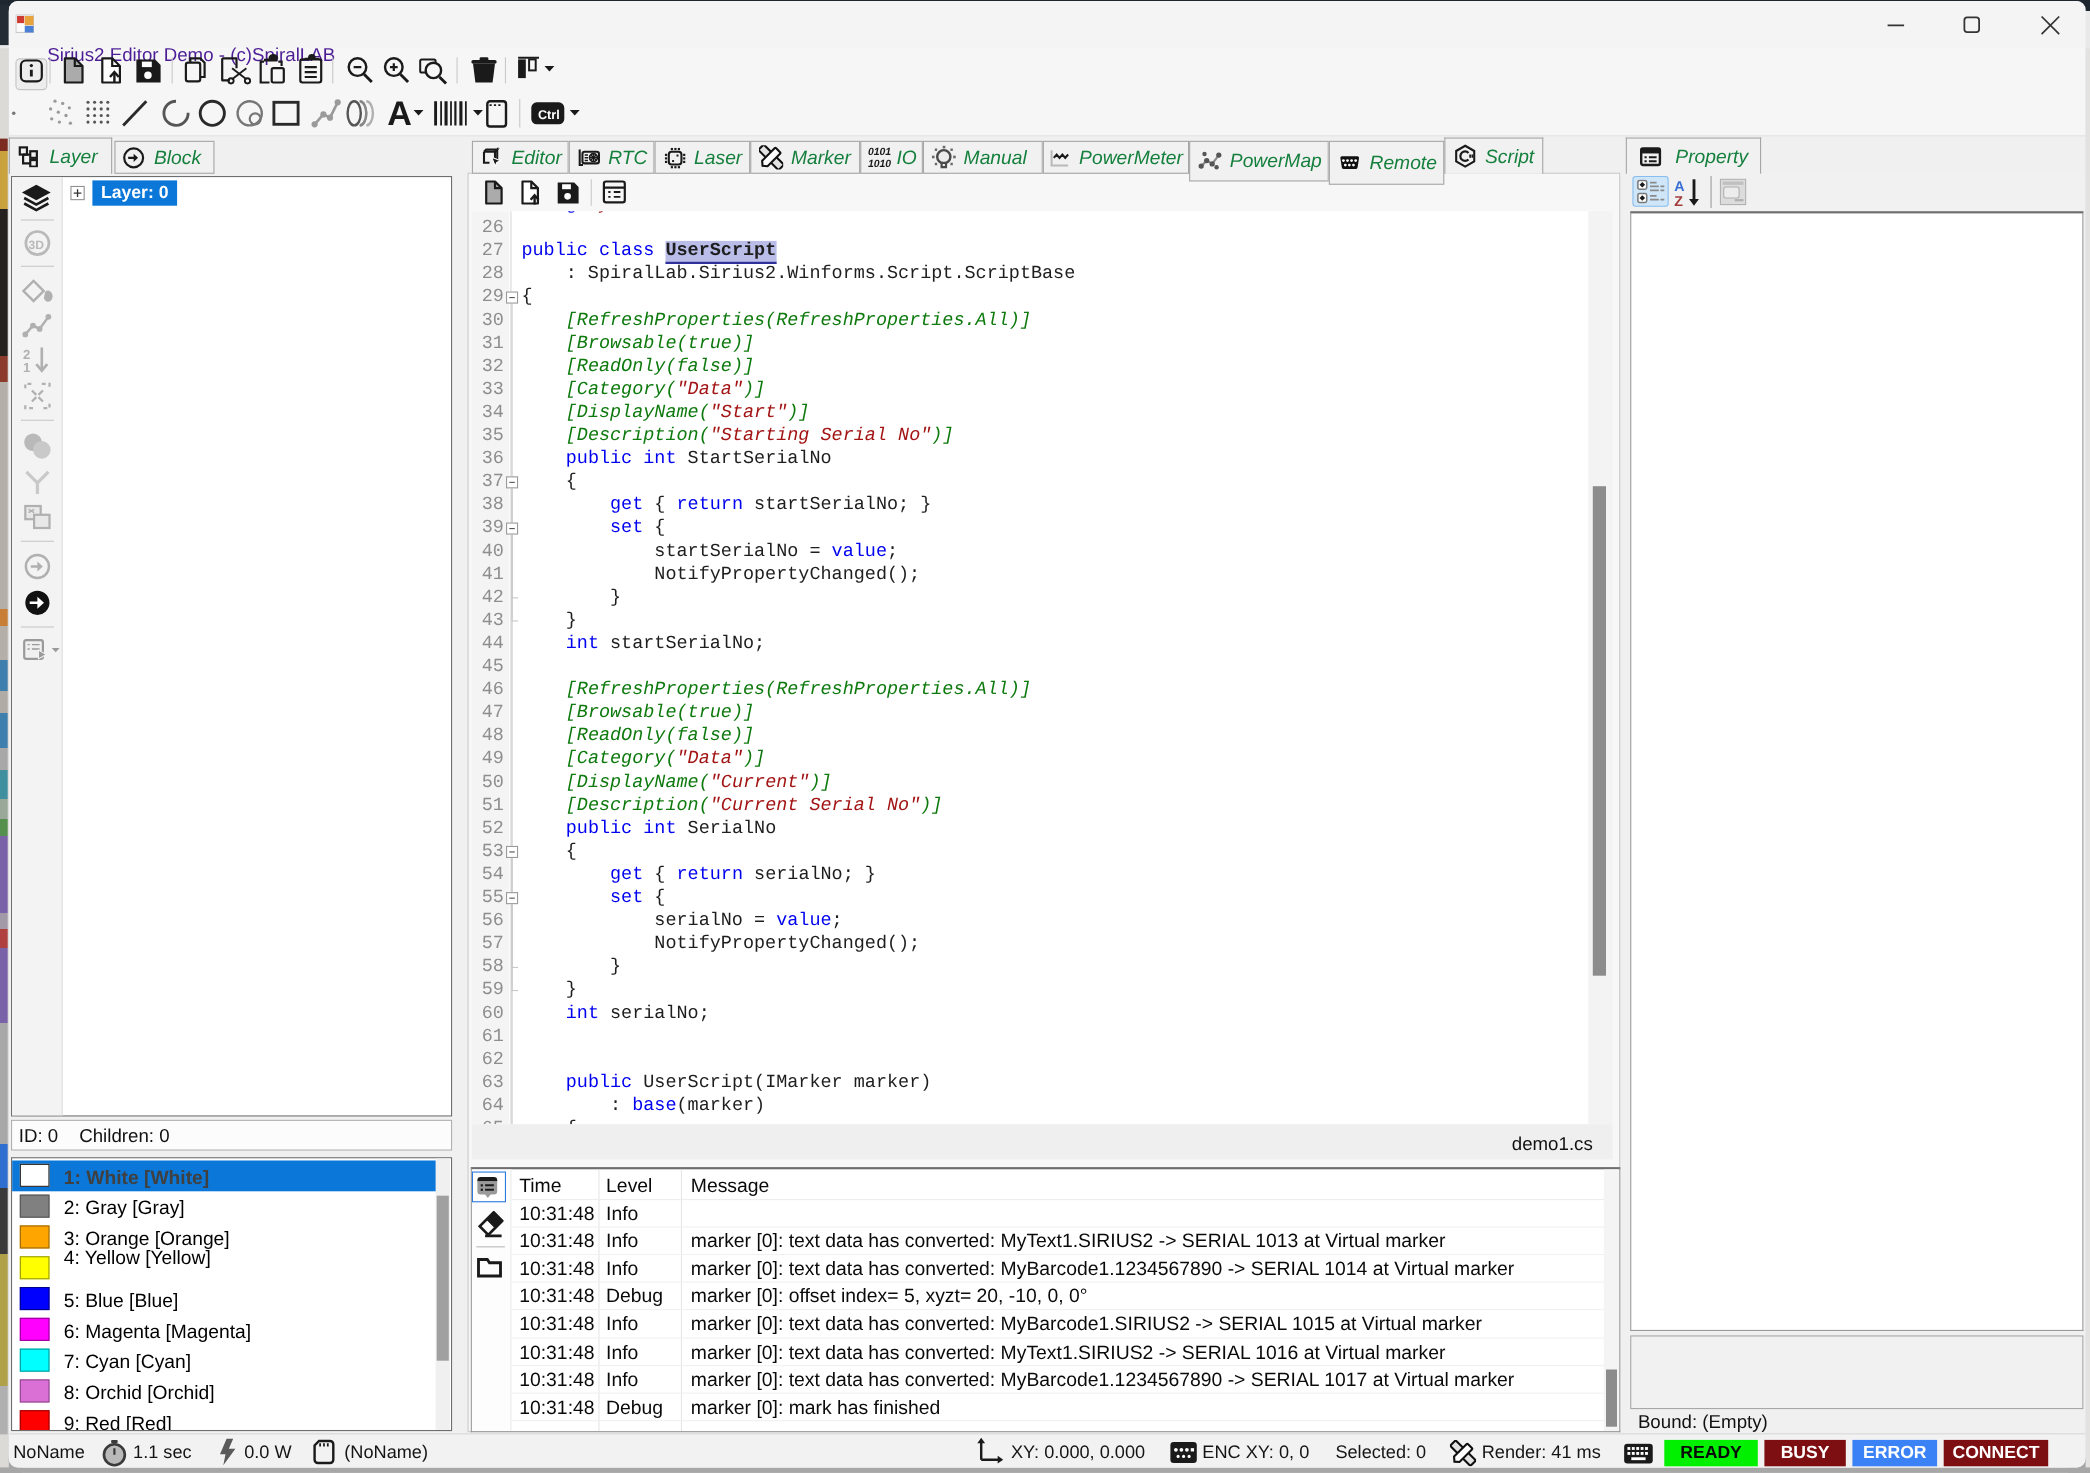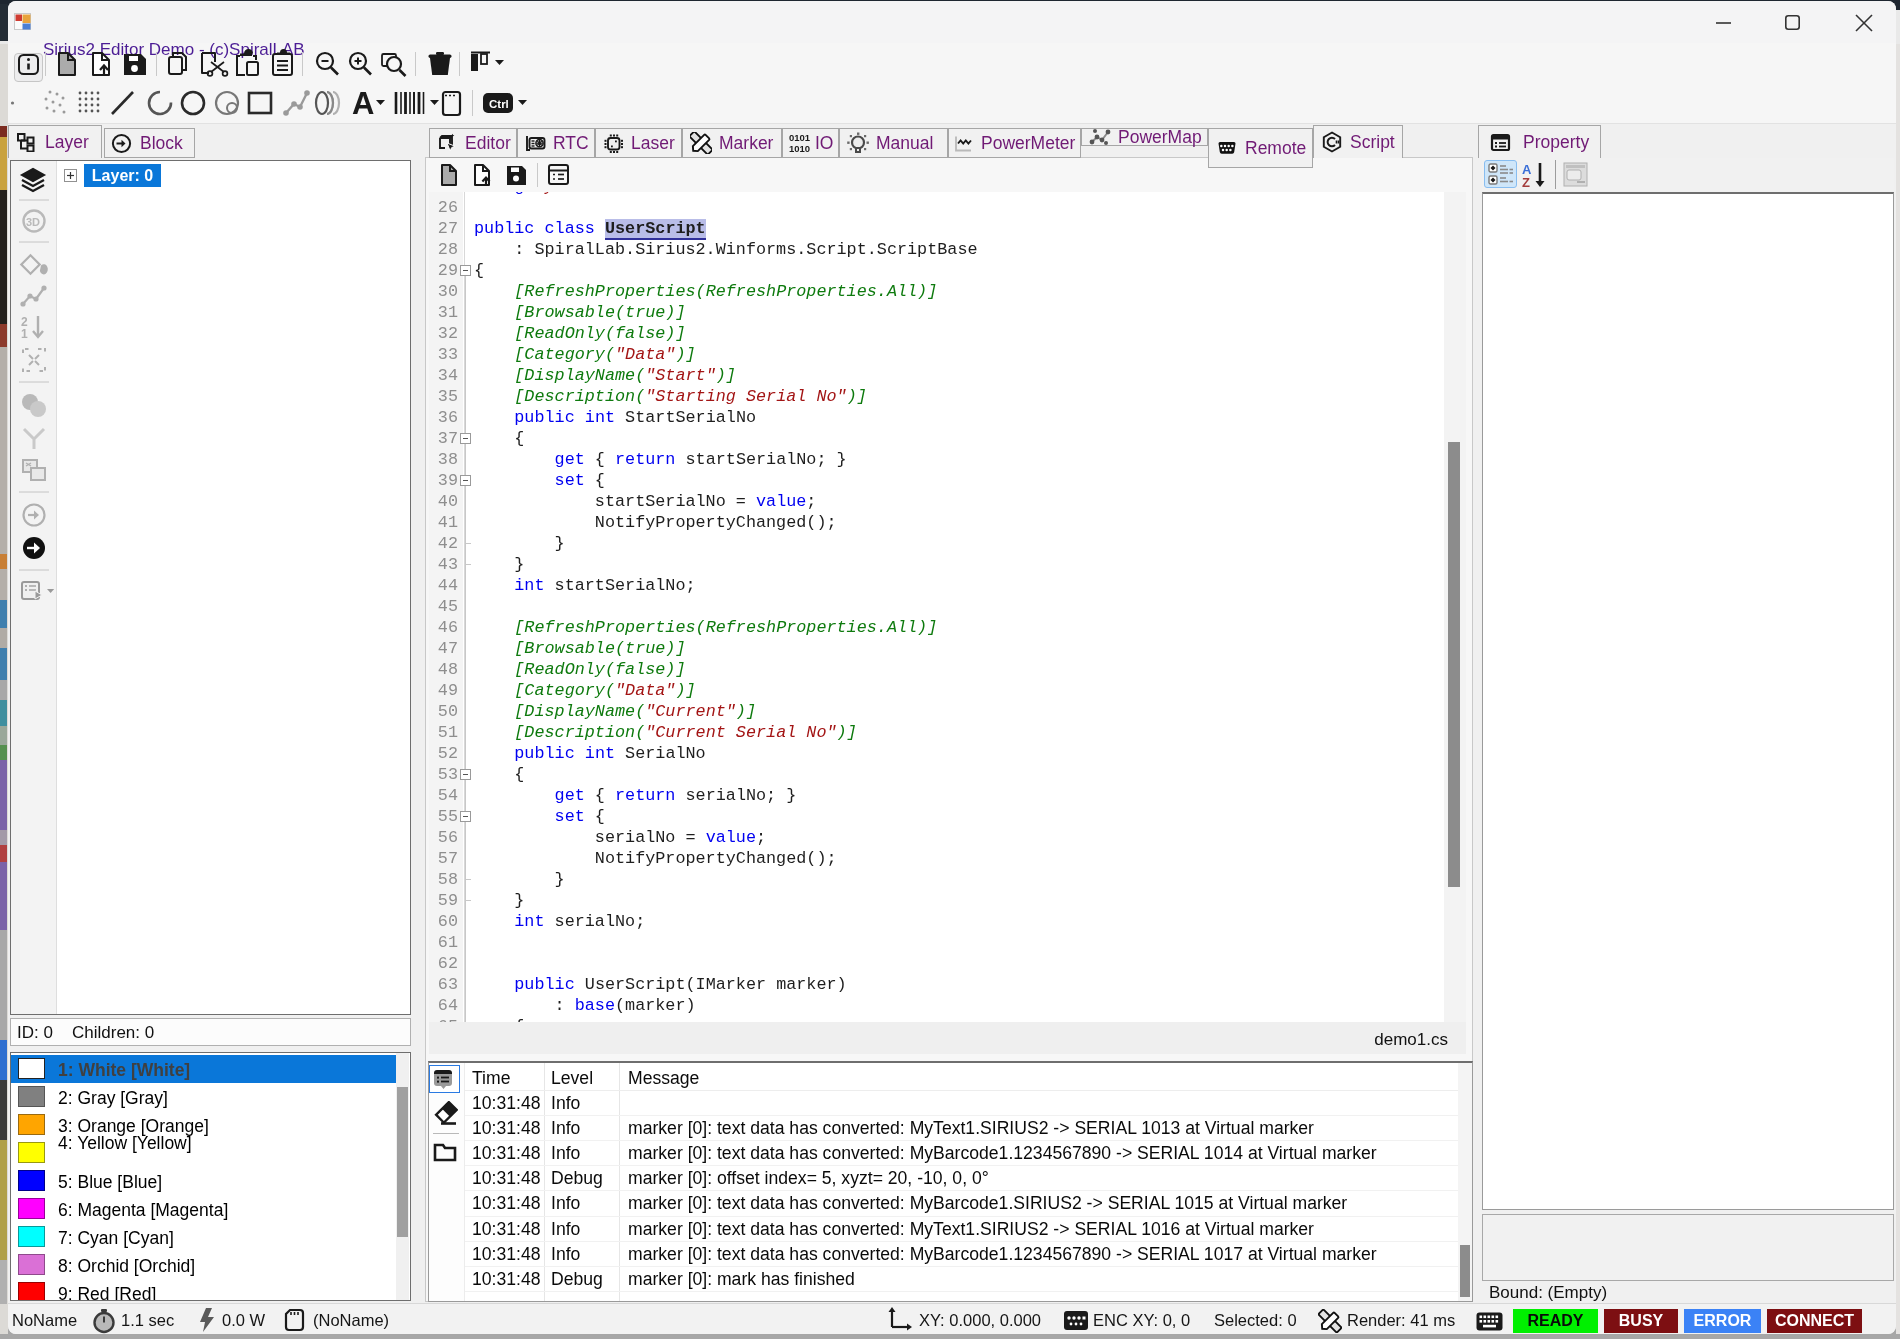--- a/index.html
+++ b/index.html
@@ -4,21 +4,21 @@
 <style>
   html,body{margin:0;padding:0;}
   body{width:1900px;height:1339px;position:relative;overflow:hidden;background:#e9e9e9;
        font-family:"Liberation Sans",sans-serif;color:#111;}
   .abs{position:absolute;}
   .mono{font-family:"Liberation Mono",monospace;}
   .k{color:#0000f0;}
   .a{color:#0e7a0e;font-style:italic;}
   .s{color:#a31515;font-style:italic;}
   .tab{position:absolute;box-sizing:border-box;display:flex;align-items:center;
-       border:1px solid #a6a6a6;border-bottom:none;background:#f1f1f1;font-size:17.5px;color:#701a75;}
+       border:1px solid #a6a6a6;border-bottom:none;background:#f1f1f1;font-size:17.5px;color:#15803d;font-style:italic;}
   svg{display:block;}
   .st{position:absolute;top:1311px;font-size:16.5px;color:#151515;white-space:nowrap;}
   .fb{left:31px;width:11px;height:11px;border:1px solid #9a9a9a;background:#fff;box-sizing:border-box;}
   .fb::after{content:"";position:absolute;left:2px;top:4px;width:5px;height:1px;background:#555;}
   .lr{position:absolute;white-space:nowrap;}
   .sbox{position:absolute;top:1309px;height:24px;font-size:16px;font-weight:bold;
         display:flex;align-items:center;justify-content:center;}
 </style>
 </head>
 <body>
@@ -495,21 +495,21 @@
   </svg>
   <span style="margin-left:7px;">Manual</span>
 </div>
 <div class="tab" style="left:948px;top:128px;width:133px;height:30px;border-bottom:1px solid #a6a6a6;">
   <svg style="margin-left:4px;" width="21" height="21" viewBox="0 0 21 21">
     <path d="M3,3.5 v14 h15" fill="none" stroke="#b9b9b9" stroke-width="1.8"></path>
     <path d="M5,10.5 l2.6,-3 l2.6,3 l2.6,-3 l2.6,3 l2.6,-3" fill="none" stroke="#1a1a1a" stroke-width="1.9"></path>
   </svg>
   <span style="margin-left:7px;">PowerMeter</span>
 </div>
-<div class="tab" style="left:1081px;top:128px;width:127px;height:18px;border-bottom:1px solid #a6a6a6;">
+<div class="tab" style="left:1081px;top:128px;width:127px;height:37px;border-bottom:1px solid #a6a6a6;">
   <svg style="margin-left:7px;" width="22" height="21" viewBox="0 0 22 21">
     <path d="M3,15 l5,-5 l5,3 l6,-8" fill="none" stroke="#8a8a8a" stroke-width="2"></path>
     <g fill="#555">
       <circle cx="3" cy="15" r="2.4"></circle>
         <circle cx="8" cy="10" r="2.4"></circle>
         <circle cx="13" cy="13" r="2.4"></circle>
         <circle cx="19" cy="5" r="2.4"></circle>
       <circle cx="6" cy="4" r="2"></circle>
         <circle cx="17" cy="16" r="2"></circle>
     </g>

